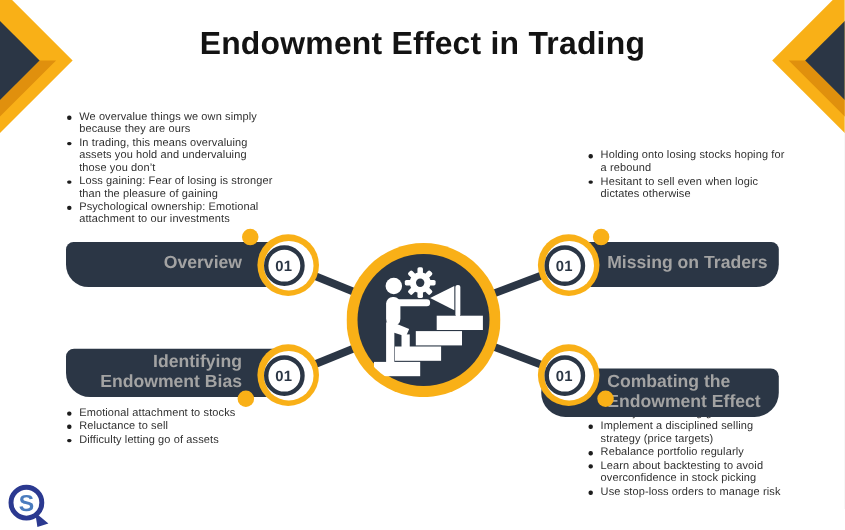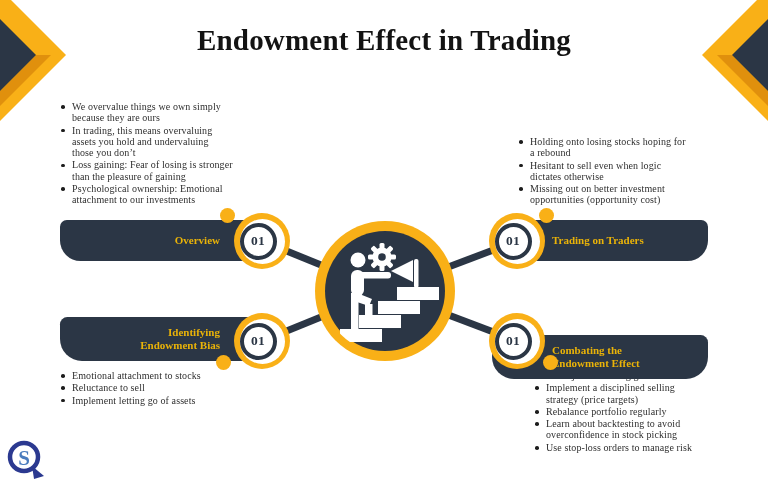--- a/index.html
+++ b/index.html
@@ -1,38 +1,38 @@
 <!DOCTYPE html>
 <html style="--yellow: #F9B017; --yellow-dark: #E0900D; --navy: #2B3645; --ink: #131313; --text: #2F2F2F; --logo-dark: #2B3990; --logo-light: #4A7CBE;"><head>
 <meta charset="utf-8">
 <style>
   html,body{margin:0;padding:0;background:#e8e8e8;}
   .canvas{
     position:relative;width:768px;height:482px;background:#ffffff;overflow:hidden;
-    font-family:Liberation Serif, serif;
+    font-family:Liberation Sans, sans-serif;
   }
   svg{display:block}
   .layer{position:absolute;left:0;top:0;z-index:1}
   .title{
     position:absolute;top:24px;left:0;right:0;z-index:2;text-align:center;
     font-size:29px;font-weight:800;color:var(--ink);letter-spacing:.2px;margin:0;
   }
   
   .list{position:absolute;z-index:2;margin:0;padding:0;list-style:none;
     font-size:10px;line-height:1.13;color:var(--text);font-weight:500;letter-spacing:.1px}
   .list li{position:relative;padding-left:14px;white-space:pre-line;margin:0 0 1px 0}
   .list li::before{content:"";position:absolute;left:3px;top:4.2px;width:3.6px;height:3.6px;border-radius:50%;background:#1d1d1d}
   .list-tl{left:58px;top:101px;width:260px}
-  .list-tr{left:516px;top:136px;width:225px}
+  .list-tr{left:532px;top:136px;width:225px}
   .list-bl{left:58px;top:370px;width:260px}
   .list-br{left:532px;top:370px;width:228px}
   
   .pill{position:absolute;z-index:2;width:216px;height:41px;background:var(--navy);
     display:flex;align-items:center;box-sizing:border-box}
-  .pill-label{color:#eab308;font-weight:700;font-size:11px;line-height:1.15;white-space:pre-line}
+  .pill-label{color:#a3a3a3;font-weight:700;font-size:16px;line-height:1.15;white-space:pre-line}
   .pill-left{left:60px;border-radius:8px 24px 24px 24px;justify-content:flex-end;text-align:right;padding-right:56px}
   .pill-right{left:492px;border-radius:24px 8px 24px 24px;justify-content:flex-start;text-align:left;padding-left:60px}
   .pill-overview{top:220px}
   .pill-impact{top:220px}
   .pill-identifying{top:317px;height:44px}
   .pill-combating{top:335px;height:44px}
   
   .badge{position:absolute;z-index:4;width:56px;height:56px;border-radius:50%;background:var(--yellow);
     display:flex;align-items:center;justify-content:center}
   .badge-mid{width:45px;height:45px;border-radius:50%;background:#fff;display:flex;align-items:center;}
@@ -90,45 +90,43 @@
 than the pleasure of gaining</li>
     <li>Psychological ownership: Emotional
 attachment to our investments</li>
   </ul>
 
   <ul class="list list-tr">
     <li>Holding onto losing stocks hoping for
 a rebound</li>
     <li>Hesitant to sell even when logic
 dictates otherwise</li>
-    <li>Missing out on better investment
-opportunities (opportunity cost)</li>
   </ul>
 
   <ul class="list list-bl">
     <li>Emotional attachment to stocks</li>
     <li>Reluctance to sell</li>
-    <li>Implement letting go of assets</li>
+    <li>Difficulty letting go of assets</li>
   </ul>
 
   <ul class="list list-br">
     <li>Set objective trading goals</li>
     <li>Implement a disciplined selling
 strategy (price targets)</li>
     <li>Rebalance portfolio regularly</li>
     <li>Learn about backtesting to avoid
 overconfidence in stock picking</li>
     <li>Use stop-loss orders to manage risk</li>
   </ul>
 
   <div class="pill pill-left pill-overview">
     <span class="pill-label">Overview</span>
   </div>
   <div class="pill pill-right pill-impact">
-    <span class="pill-label">Trading on Traders</span>
+    <span class="pill-label">Missing on Traders</span>
   </div>
   <div class="pill pill-left pill-identifying">
     <span class="pill-label">Identifying
 Endowment Bias</span>
   </div>
   <div class="pill pill-right pill-combating">
     <span class="pill-label">Combating the
 Endowment Effect</span>
   </div>
 

